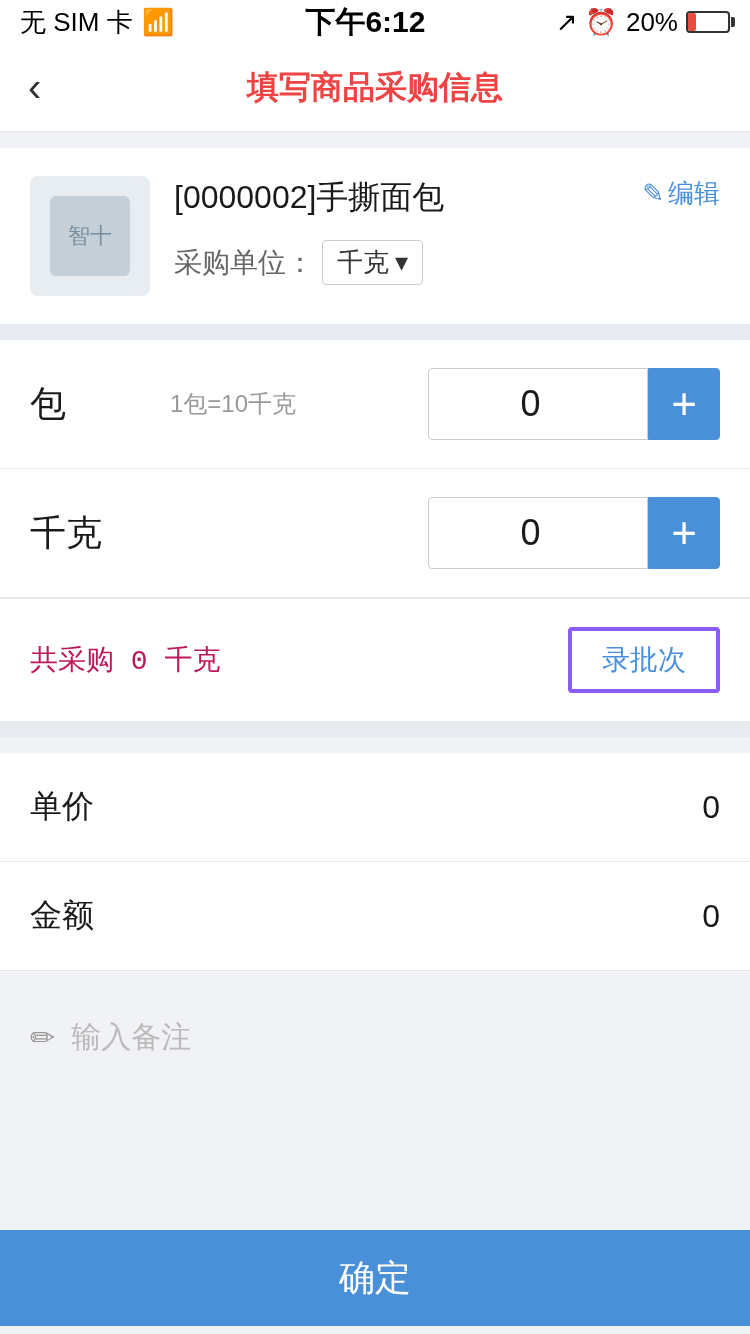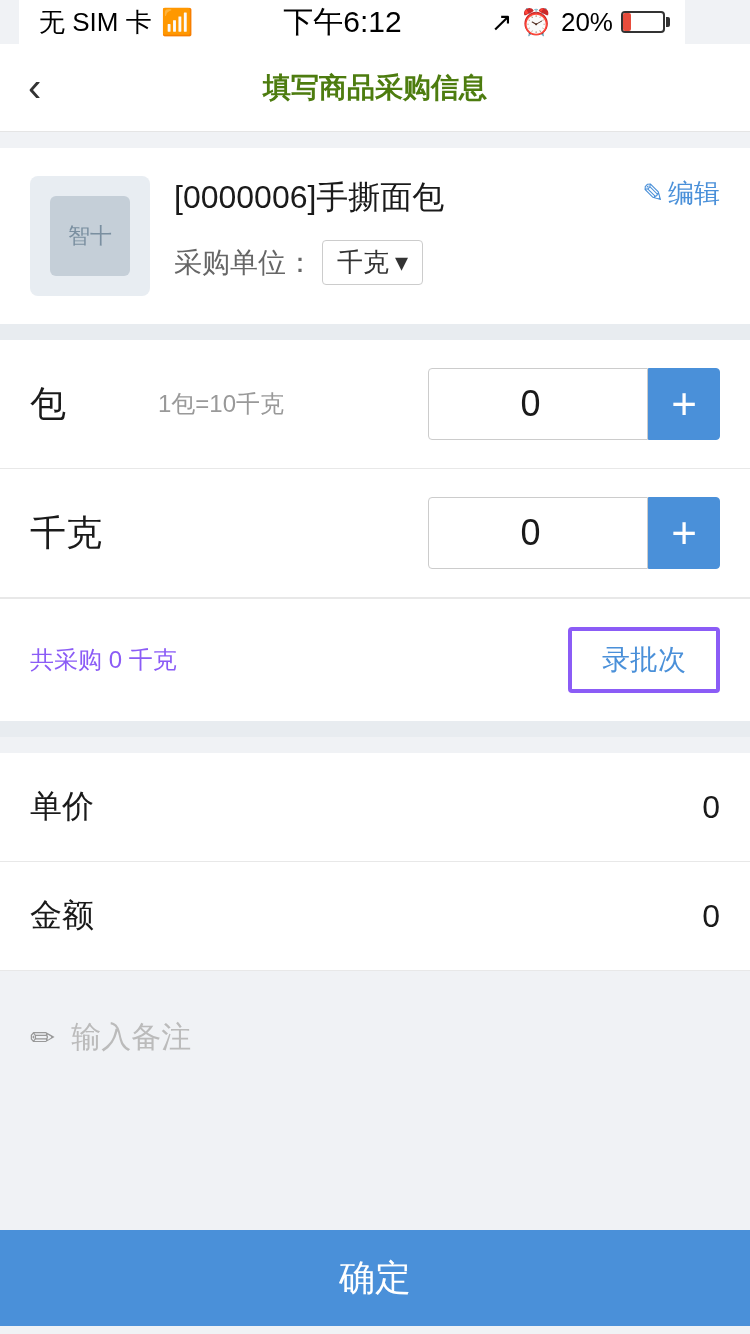--- a/index.html
+++ b/index.html
@@ -8,33 +8,32 @@
       width: 750px;
       min-height: 1334px;
       font-family: -apple-system, "PingFang SC", "Helvetica Neue", sans-serif;
       background: #f0f2f5;
       font-size: 32px;
       color: #333;
     }
 
     
     .status-bar {
-      width: 666px;
+      width: 750px;
       height: 44px;
       background: #fff;
       display: flex;
       align-items: center;
       justify-content: space-between;
       padding: 0 20px;
       font-size: 26px;
       color: #000;
-      margin-left: 19px;
     }
     .status-left { display: flex; align-items: center; gap: 10px; }
-    .status-center { font-size: 30px; font-weight: 400; }
+    .status-center { font-size: 30px; font-weight: 700; }
     .status-right { display: flex; align-items: center; gap: 8px; font-size: 26px; }
     .battery-icon {
       width: 44px; height: 22px;
       border: 2px solid #333;
       border-radius: 4px;
       position: relative;
       display: inline-flex;
       align-items: center;
     }
     .battery-icon::after {
@@ -66,23 +65,23 @@
       border-bottom: 1px solid #e5e5e5;
     }
     .header-back {
       position: absolute;
       left: 28px;
       font-size: 40px;
       color: #333;
       cursor: pointer;
     }
     .header-title {
-      font-size: 28px;
+      font-size: 32px;
       font-weight: 600;
-      color: #4d7c0f;
+      color: #ef4444;
       text-align: right;
     }
 
     
     .product-card {
       background: #fff;
       margin-top: 16px;
       padding: 28px 30px;
       display: flex;
       align-items: flex-start;
@@ -187,21 +186,21 @@
       border-bottom: 1px solid #e8e8e8;
     }
     .qty-label {
       font-size: 36px;
       color: #1a1a1a;
       min-width: 120px;
     }
     .qty-sublabel {
       font-size: 24px;
       color: #999;
-      margin-left: 8px;
+      margin-left: 20px;
     }
     .qty-input-wrap {
       display: flex;
       align-items: center;
       margin-left: auto;
       gap: 0;
     }
     .qty-input {
       width: 220px;
       height: 72px;
@@ -230,22 +229,23 @@
 
     
     .summary-row {
       display: flex;
       align-items: center;
       padding: 28px 30px;
       background: #fff;
       border-top: 1px solid #e8e8e8;
     }
     .summary-text {
-      font-size: 24px;
-      color: #8b5cf6;
+      font-size: 28px;
+      color: #be185d;
+      font-family: Liberation Mono, monospace;
     }
     .batch-btn {
       margin-left: auto;
       border: 4px solid #8b5cf6;
       border-radius: 4px;
       padding: 10px 30px;
       font-size: 28px;
       color: #4a90d9;
       background: #fff;
       cursor: pointer;
@@ -343,21 +343,21 @@
 </div>
 
 <div class="product-card">
   <div class="product-image">
     <div class="product-image-inner">
       <span style="font-size:22px;color:#7a8fa0;">智十</span>
     </div>
   </div>
   <div class="product-info">
     <div class="product-name-row">
-      <span class="product-name">[0000006]手撕面包</span>
+      <span class="product-name">[0000002]手撕面包</span>
       <span class="edit-link">
         <span>✎</span>
         <span>编辑</span>
       </span>
     </div>
     <div class="product-unit-row">
       <div style="display:flex;align-items:center;gap:8px;">
         <span class="unit-label">采购单位：</span>
         <div class="unit-select">
           <span>千克</span>

